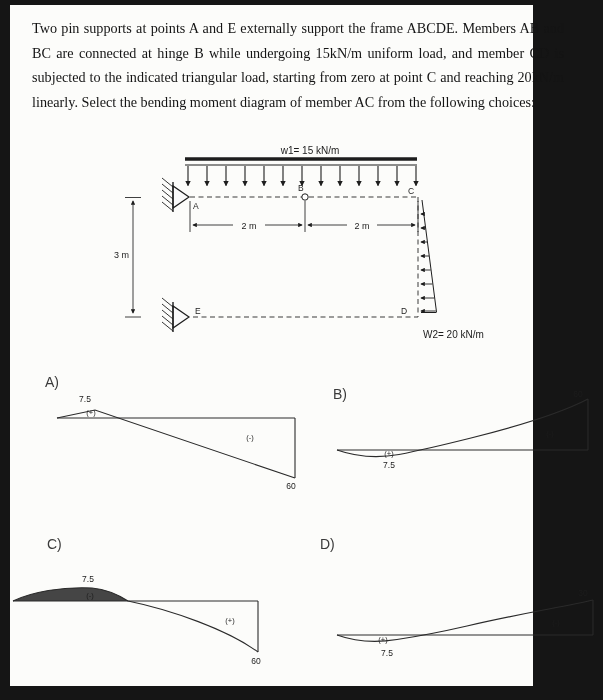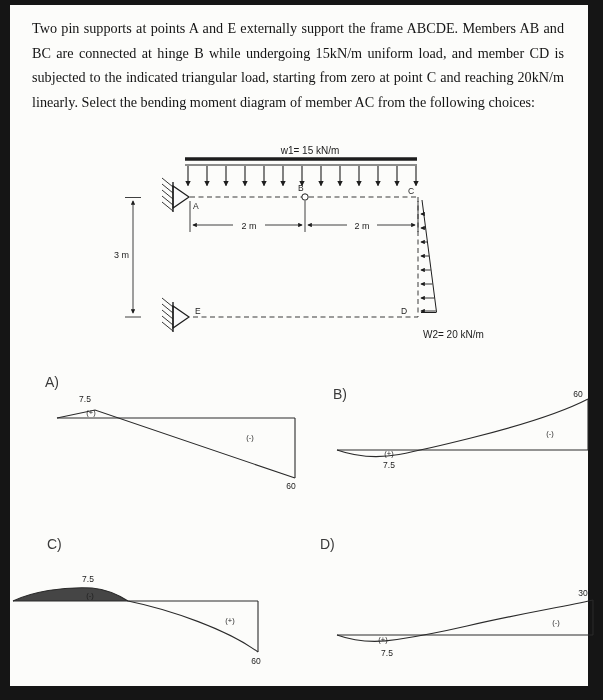--- a/index.html
+++ b/index.html
@@ -5,21 +5,21 @@
   * { margin:0; padding:0; box-sizing:border-box; }
   html, body {
     width:603px; height:700px;
     background:#151515;
     overflow:hidden;
     position:relative;
     font-family:"Liberation Sans", sans-serif;
   }
   .page {
     position:absolute; left:10px; top:5px;
-    width:578px; height:681px;
+    width:523px; height:681px;
     background:#fcfcfa;
     padding-left:21px;
   }
   .problem {
     position:absolute; left:22px; top:11px; width:532px;
     font-family:"Liberation Serif", serif;
     font-size:14.2px; line-height:24.6px;
     text-align:justify;
     color:#141414;
   }

